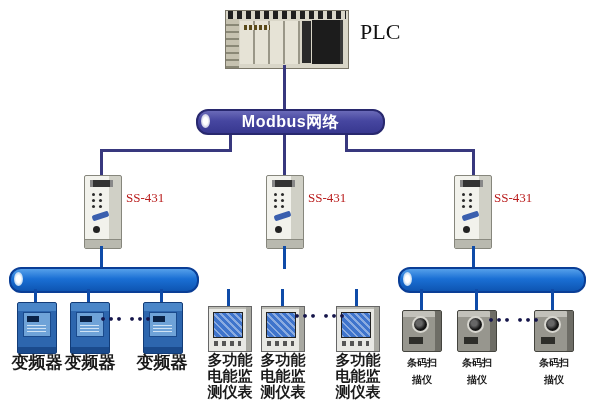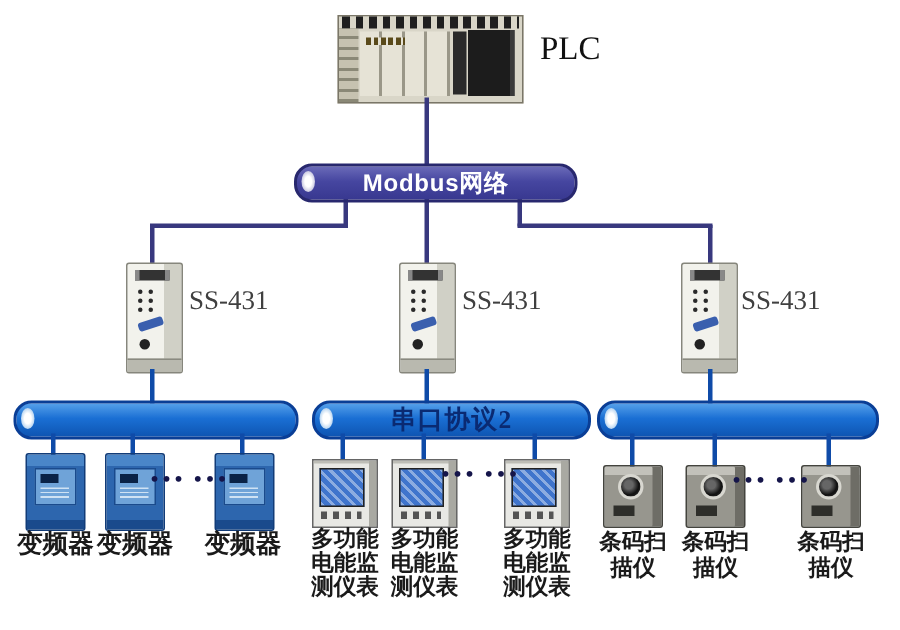--- a/index.html
+++ b/index.html
@@ -49,21 +49,21 @@
       border:1px solid #86867c;border-radius:2px;}
   .ss-top{position:absolute;left:5px;top:4px;width:23px;height:7px;background:#333;
       box-shadow:inset 3px 0 0 #888,inset -3px 0 0 #888;}
   .ss-led{position:absolute;left:7px;top:17px;width:3px;height:3px;border-radius:50%;background:#2a2a2a;
       box-shadow:7px 0 0 #2a2a2a,0 6px 0 #2a2a2a,7px 6px 0 #2a2a2a,0 12px 0 #2a2a2a,7px 12px 0 #2a2a2a;}
   .ss-logo{position:absolute;left:7px;top:37px;width:17px;height:6px;background:#3a5fae;
       transform:rotate(-18deg);border-radius:2px;}
   .ss-btn{position:absolute;left:8px;top:50px;width:7px;height:7px;border-radius:50%;background:#222;}
   .ss-foot{position:absolute;left:0;bottom:0;width:100%;height:8px;background:#b9b9af;
       border-top:1px solid #8a8a80;}
-  .ss-lbl{position:absolute;top:190px;font-size:18px;color:#404040;font-family:"Liberation Serif",serif;}
+  .ss-lbl{position:absolute;top:190px;font-size:13px;color:#b91c1c;font-family:"Liberation Serif",serif;}
 
   
   .vfd{position:absolute;top:302px;width:38px;height:50px;border:1px solid #123c78;border-radius:2px;
       background:linear-gradient(180deg,#4a86c8 0 16%,#2d66ae 16% 88%,#1a4a8c 88% 100%);}
   .vfd-panel{position:absolute;left:5px;top:9px;width:26px;height:23px;background:#6fa3d8;
       border:1px solid #1a4a8c;}
   .vfd-screen{position:absolute;left:3px;top:3px;width:12px;height:6px;background:#0a2246;}
   .vfd-text{position:absolute;left:3px;top:12px;width:19px;height:7px;
       background:repeating-linear-gradient(0deg,#cfe2f4 0 1px,transparent 1px 3px);}
 
@@ -83,21 +83,21 @@
   .scan-lens{position:absolute;left:9px;top:5px;width:13px;height:13px;border-radius:50%;
       border:2px solid #d8d7d0;
       background:radial-gradient(circle at 40% 40%,#666 0 25%,#111 60%,#333 100%);}
   .scan-panel{position:absolute;left:6px;bottom:7px;width:14px;height:7px;background:#2e2e2a;}
 
   
   .dev-lbl{position:absolute;width:62px;text-align:center;color:#1a1a1a;font-weight:600;
       font-family:"Liberation Serif",serif;white-space:pre-line;}
   .lbl-vfd{top:351px;font-size:17px;}
   .lbl-meter{top:352px;font-size:15px;line-height:16px;}
-  .lbl-scan{top:354px;font-size:15px;line-height:17px;}
+  .lbl-scan{top:354px;font-size:10px;line-height:17px;}
 
   .dots{position:absolute;width:56px;text-align:center;color:#15154a;
       font:bold 11px "DejaVu Sans",sans-serif;letter-spacing:1px;}
 </style>
 </head>
 <body>
 
 <div class="canvas">
 
   <div class="plc">
@@ -148,24 +148,20 @@
   <div class="ss-lbl" style="left:126px">SS-431</div>
   <div class="ss-lbl" style="left:308px">SS-431</div>
   <div class="ss-lbl" style="left:494px">SS-431</div>
 
   <div class="ln blue" style="left:100px;top:246px;width:3px;height:23px"></div>
   <div class="ln blue" style="left:283px;top:246px;width:3px;height:23px"></div>
   <div class="ln blue" style="left:472px;top:246px;width:3px;height:23px"></div>
 
   <div class="bus serial" style="left:9px;width:186px">
     <span class="cap"></span>
-  </div>
-  <div class="bus serial" style="left:208px;width:182px">
-    <span class="cap"></span>
-    <span>串口协议2</span>
   </div>
   <div class="bus serial" style="left:398px;width:184px">
     <span class="cap"></span>
   </div>
 
   <div class="ln blue" style="left:34px;top:289px;width:3px;height:15px"></div>
   <div class="ln blue" style="left:87px;top:289px;width:3px;height:15px"></div>
   <div class="ln blue" style="left:160px;top:289px;width:3px;height:15px"></div>
   <div class="ln blue" style="left:227px;top:289px;width:3px;height:19px"></div>
   <div class="ln blue" style="left:281px;top:289px;width:3px;height:19px"></div>

